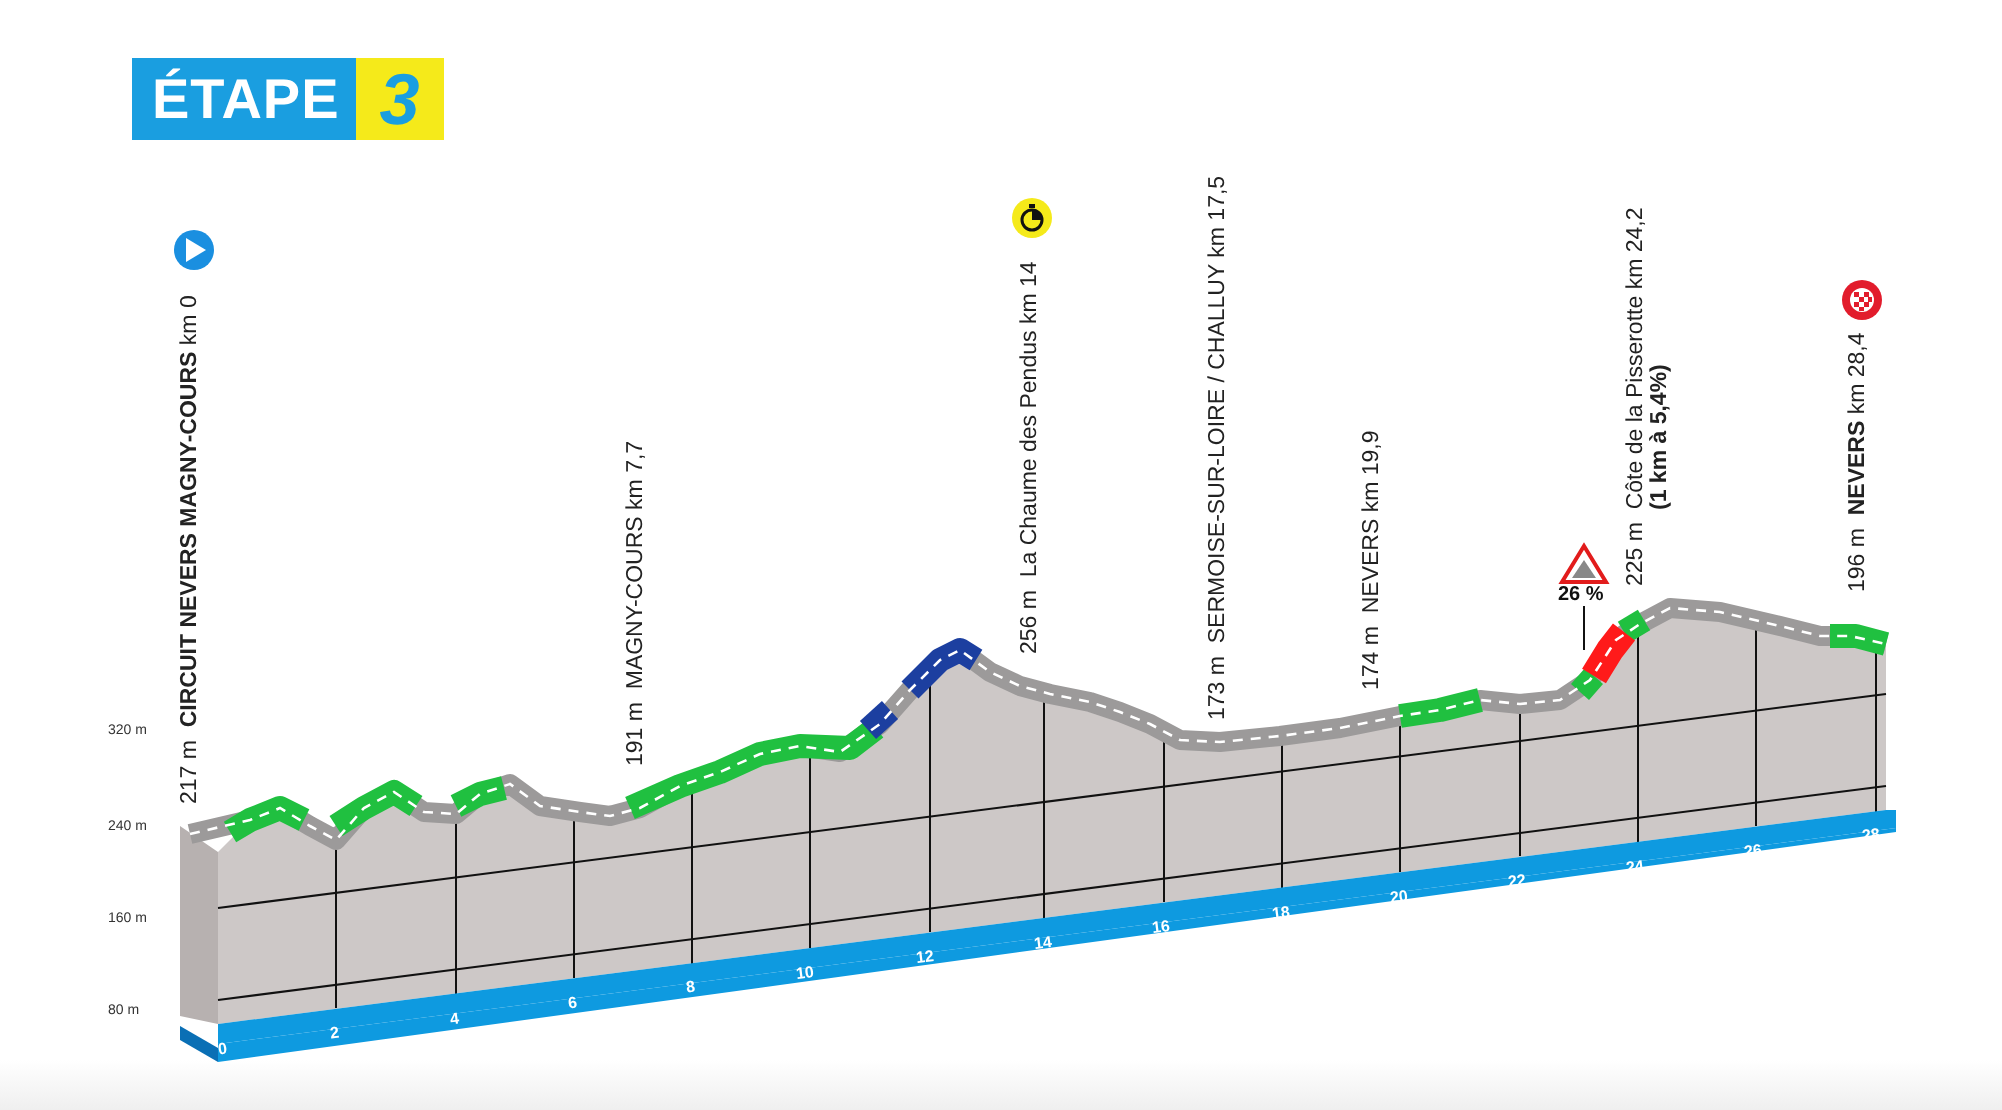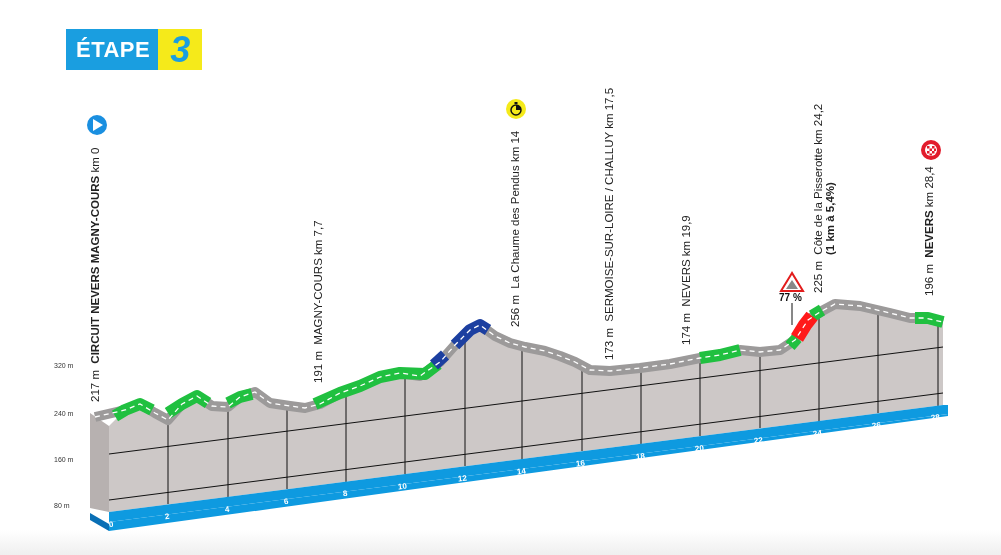--- a/index.html
+++ b/index.html
@@ -7,21 +7,21 @@
     width: 1001px; height: 555px; overflow: hidden; position: relative;
     background: #ffffff;
     font-family: "Liberation Sans", sans-serif;
   }
   .bottom-fade {
     position: absolute; left: 0; right: 0; top: 530px; height: 25px;
     background: linear-gradient(#ffffff, #efefef);
   }
   .stage-badge { position: absolute; left: 66px; top: 29px; height: 41px; display: flex; }
   .stage-word {
-    background: #1a9ee0; color: #fff; font-weight: bold; font-size: 22px;
+    background: #1a9ee0; color: #fff; font-weight: bold; font-size: 28px;
     line-height: 41px; padding: 0 8px 0 10px; letter-spacing: 0.5px; text-align: center;
   }
   .stage-num {
     background: #f5ea1a; color: #1a9ee0; font-weight: bold; font-size: 36px;
     line-height: 41px; width: 44px; text-align: center; font-style: italic;
   }
   svg.profile { position: absolute; left: 0; top: 0; }
   .vlabel {
     position: absolute; transform-origin: left top; transform: rotate(-90deg);
     white-space: nowrap; font-size: 11.5px; color: #222;
@@ -171,13 +171,13 @@
   <span>174 m</span>&nbsp; <span>NEVERS</span> <span>km 19,9</span>
 </div>
 <div class="vlabel" style="left:812px;top:293px;">
   <span>225 m</span>&nbsp; <span>Côte de la Pisserotte</span> <span>km 24,2</span>
   <span class="sub" style="padding-left:38px;">(1 km à 5,4%)</span>
 </div>
 <div class="vlabel" style="left:923px;top:296px;">
   <span>196 m</span>&nbsp; <b>NEVERS</b> <span>km 28,4</span>
 </div>
 
-<div class="climb-pct" style="left:779px;top:292px;">77 %</div>
+<div class="climb-pct" style="left:779px;top:292px;">26 %</div>
 
 </body></html>

